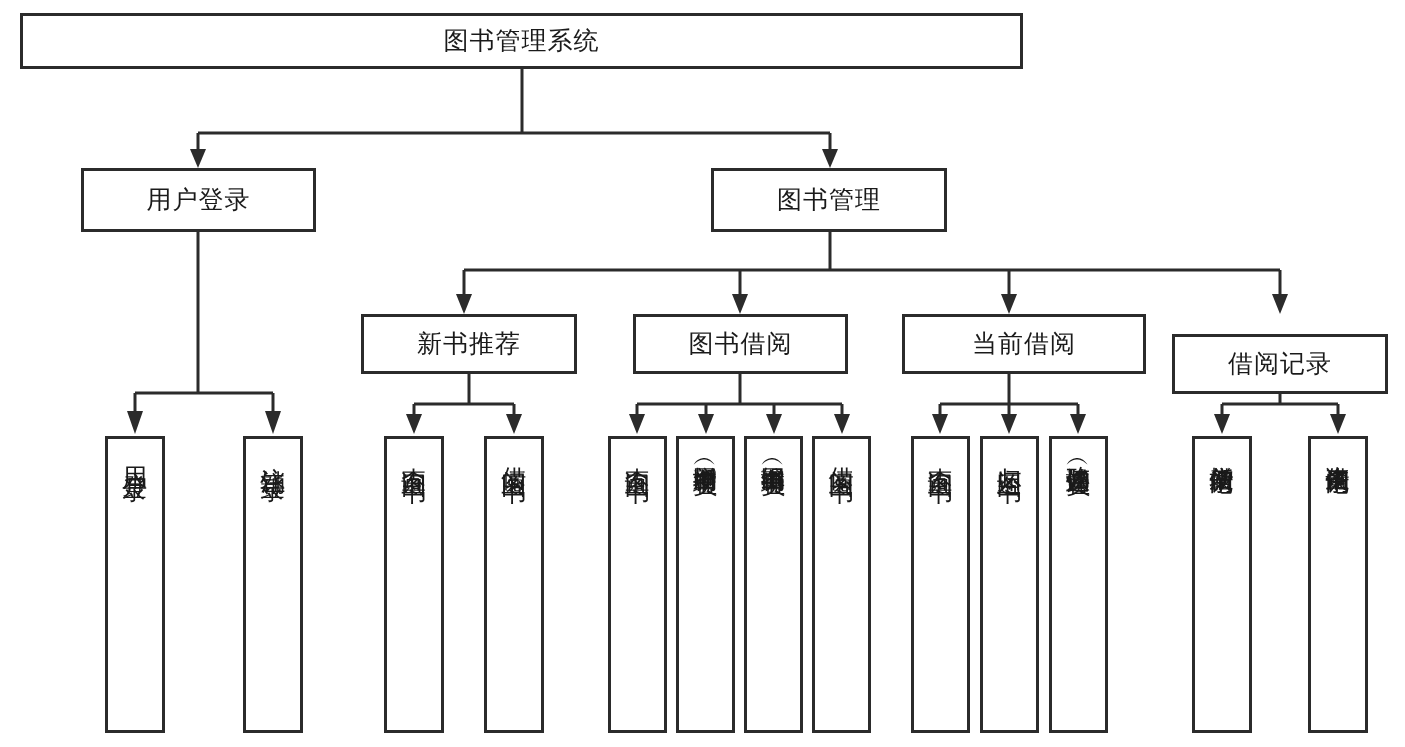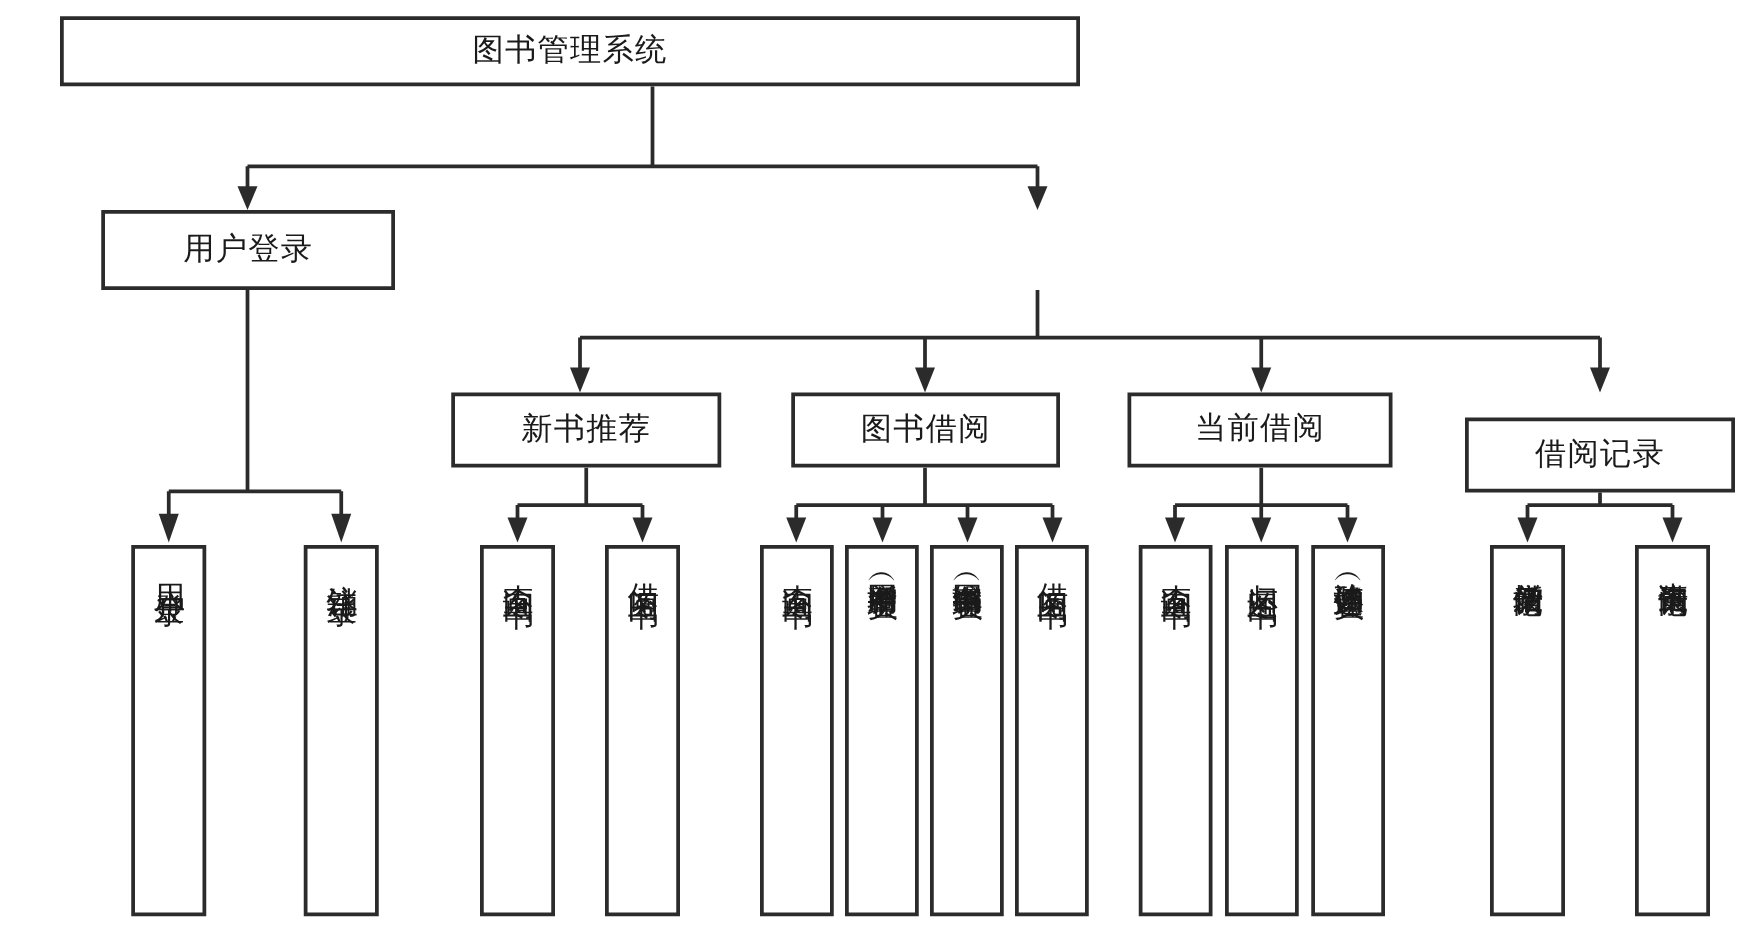--- a/index.html
+++ b/index.html
@@ -156,38 +156,41 @@
     <polygon points="1070,414 1086,414 1078,434"></polygon>
 
     <line x1="1280" y1="374" x2="1280" y2="404"></line>
     <line x1="1222" y1="404" x2="1338" y2="404"></line>
     <line x1="1222" y1="404" x2="1222" y2="415"></line>
     <polygon points="1214,414 1230,414 1222,434"></polygon>
     <line x1="1338" y1="404" x2="1338" y2="415"></line>
     <polygon points="1330,414 1346,414 1338,434"></polygon>
   </svg>
 
-  <div class="node root" style="left:20px; top:13px; width:816px; height:56px;margin-left:28px;">
+  <div class="node root" style="left:20px; top:13px; width:1003px; height:56px;">
     <span class="label">图书管理系统</span>
   </div>
 
   <div class="node horiz" style="left:81px; top:168px; width:235px; height:64px;">
     <span class="label">用户登录</span>
   </div>
 
+  <div class="node horiz" style="left:711px; top:168px; width:236px; height:64px;">
+    <span class="label">图书管理</span>
+  </div>
 
   <div class="node horiz" style="left:633px; top:314px; width:215px; height:60px;">
     <span class="label">图书借阅</span>
   </div>
 
   <div class="node horiz" style="left:361px; top:314px; width:216px; height:60px;">
     <span class="label">新书推荐</span>
   </div>
 
-  <div class="node horiz" style="left:902px; top:314px; width:212px; height:60px;font-family:Liberation Mono, monospace;">
+  <div class="node horiz" style="left:902px; top:314px; width:244px; height:60px;">
     <span class="label">当前借阅</span>
   </div>
 
   <div class="node horiz" style="left:1172px; top:314px; width:216px; height:60px;margin-top:20px;">
     <span class="label">借阅记录</span>
   </div>
 
   <div class="node vert" style="left:105px; top:436px; width:60px; height:297px;">
     <span class="label">用户登录</span>
   </div>

